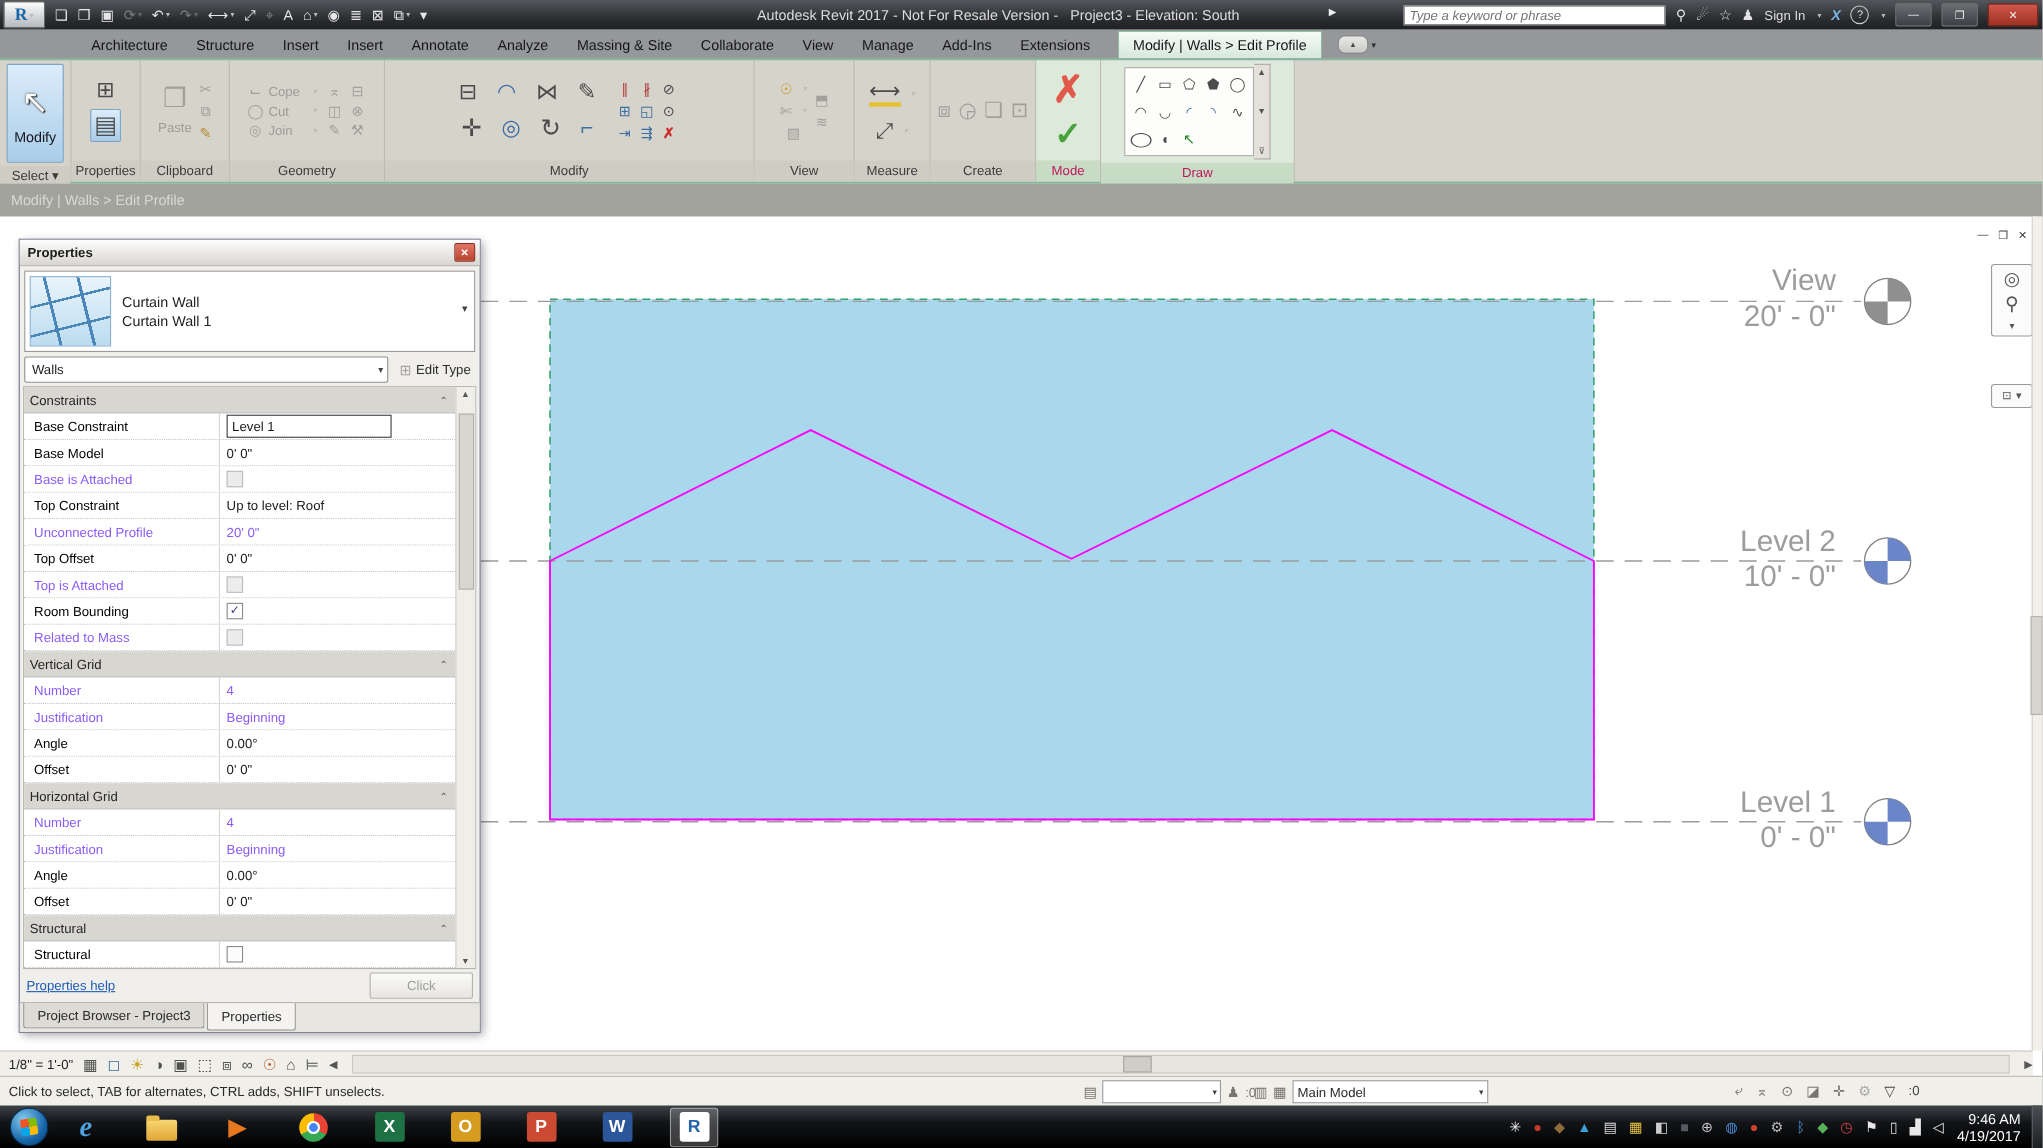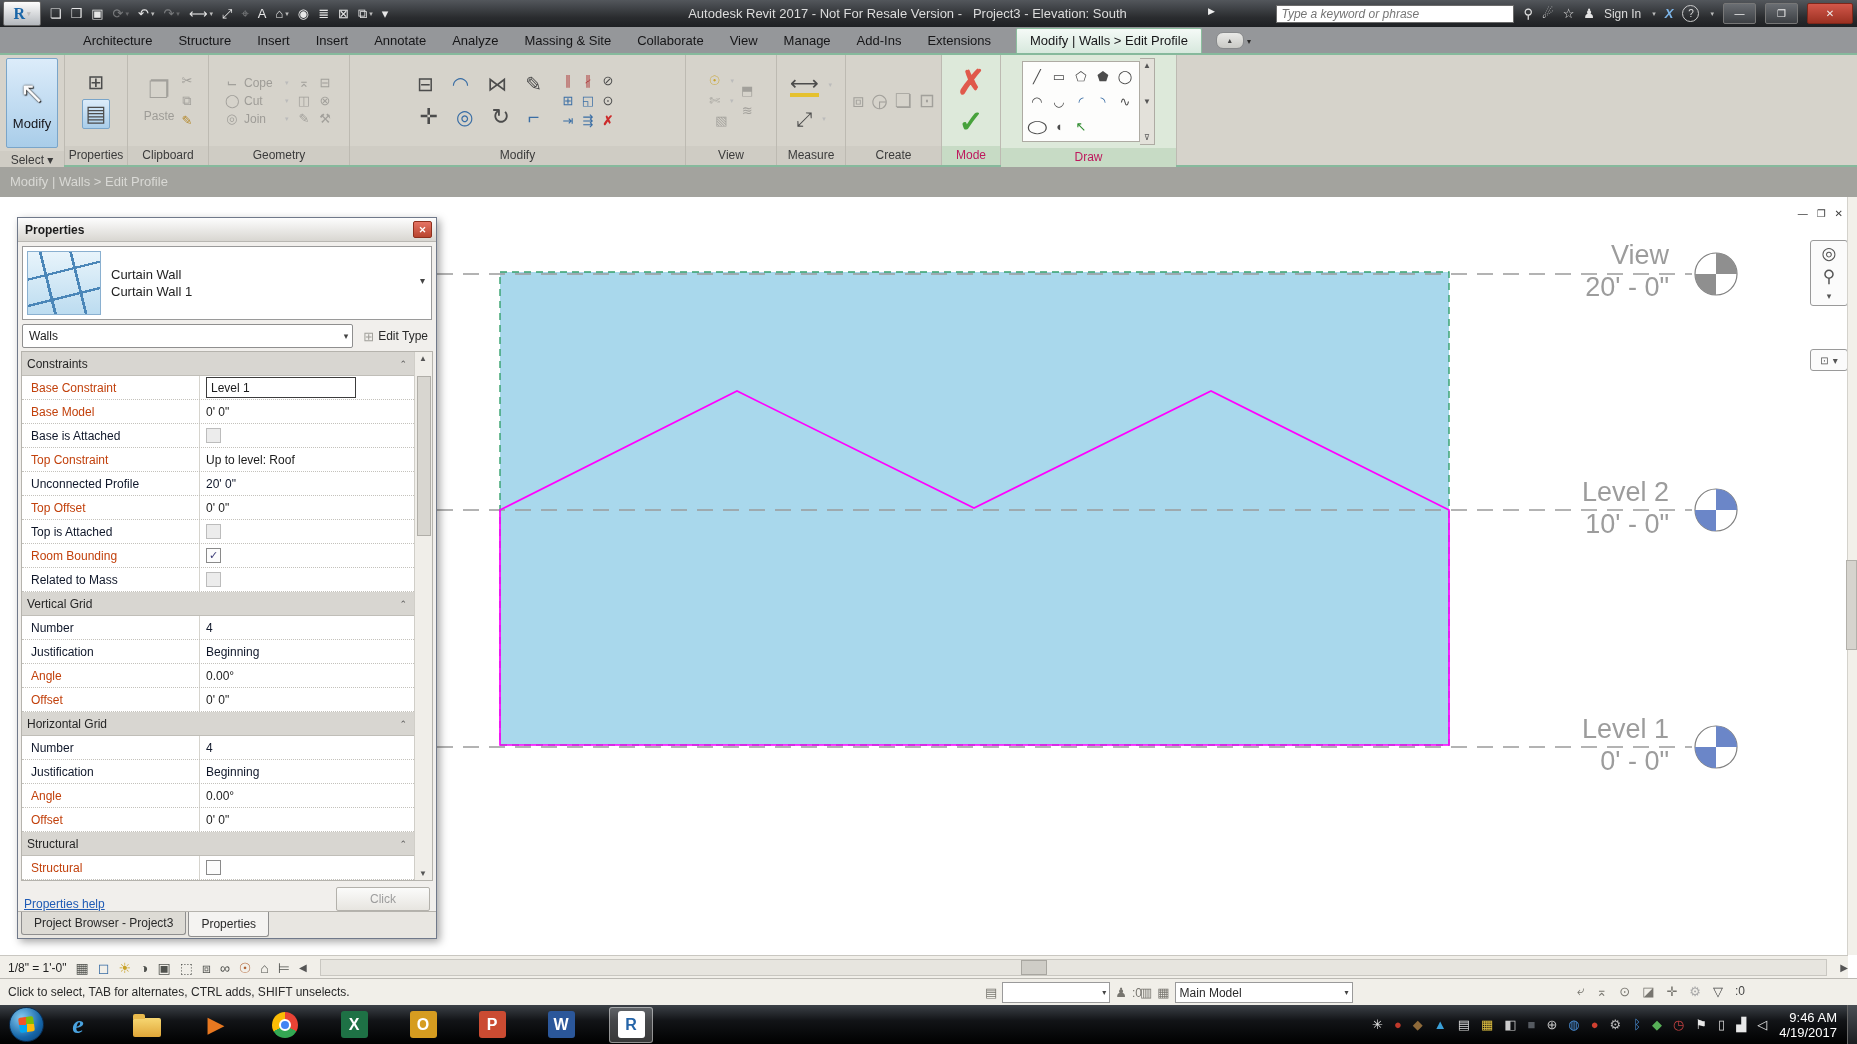--- a/index.html
+++ b/index.html
@@ -95,35 +95,35 @@
   .tslines{font-size:13px;color:#222;line-height:17px}
   .tscar{position:absolute;right:6px;top:28px;font-size:10px;color:#444}
   .wallsrow{display:flex;align-items:center;margin:2px 4px 3px 4px;gap:6px;height:24px}
   .combo{flex:1;height:22px;background:#fff;border:1px solid #8f8f8f;border-radius:2px;display:flex;align-items:center;
     font-size:12px;color:#1c1c1c;padding-left:6px}
   .combo .car{margin-left:auto;margin-right:4px;font-size:9px;color:#444}
   .etbtn{display:flex;align-items:center;gap:4px;font-size:12px;color:#2a2a2a;padding:2px 4px}
   .pgrid{margin:0 3px;background:#fff;border:1px solid #b5b3ad;display:flex}
   .rows{flex:1}
   .prow{display:flex;height:23px;align-items:center;border-bottom:1px dotted #c4c2bc;font-size:12px;background:#fff}
-  .prow .pl{width:168px;padding-left:9px;color:#c2410c;align-self:stretch;display:flex;align-items:center;
+  .prow .pl{width:168px;padding-left:9px;color:#000000;align-self:stretch;display:flex;align-items:center;
     border-right:1px solid #d6d4ce}
   .prow .pv{flex:1;padding-left:6px;color:#1b1b1b;display:flex;align-items:center}
-  .prow.dis .pl,.prow.dis .pv{color:#0f172a}
+  .prow.dis .pl,.prow.dis .pv{color:#8b5cf6}
   .psec{display:flex;height:23px;align-items:center;background:#d8d6d1;border-bottom:1px solid #c0beb8;
     font-size:12px;color:#262626;padding-left:5px}
   .psec .car{margin-left:auto;margin-right:7px;font-size:9px;color:#555}
   .selbox{border:1px solid #3c3c3c;background:#fff;height:19px;display:flex;align-items:center;padding:0 4px;min-width:140px}
   .cb{width:13px;height:13px;border:1px solid #8a8a8a;background:#fcfcfc;font-size:11px;line-height:12px;
     text-align:center;color:#3c3c78}
   .prow.dis .cb{border-color:#bcbcbc;background:#ececec}
   .pvscroll{width:17px;background:#f0eee9;border-left:1px solid #d0cec8;position:relative;font-size:8px;color:#555}
   .pvs-up{position:absolute;top:2px;left:4px}.pvs-dn{position:absolute;bottom:2px;left:4px}
   .pvthumb{position:absolute;top:24px;left:2px;width:12px;height:158px;background:#d8d6d0;border:1px solid #b0aea8}
-  .pbottom{height:30px;display:flex;align-items:flex-end;padding:0 6px}
+  .pbottom{height:30px;display:flex;align-items:center;padding:0 6px}
   .phelp{font-size:12px;color:#1f5bb5;text-decoration:underline}
   .applybtn{margin-left:auto;width:92px;height:22px;border:1px solid #b3b1ab;border-radius:2px;
     background:linear-gradient(#fbfbfa,#e7e5e0);color:#9d9d9d;font-size:12px;display:flex;align-items:center;justify-content:center}
   .ptabs{height:26px;display:flex;gap:2px;padding-left:3px;background:#e8e6e1;border-top:1px solid #b5b3ad}
   .ptab{border:1px solid #8f8f8f;border-top:none;border-radius:0 0 3px 3px;font-size:12px;color:#2a2a2a;
     display:flex;align-items:center;padding:0 12px;background:#dddbd5;height:22px}
   .ptab.active{background:#f4f3f1;height:24px}
   
   #viewbar{position:absolute;top:955px;left:0;right:9px;height:23px;background:#f1efe9;border-top:1px solid #c9c7c1;
     display:flex;align-items:center;font-size:12px;color:#1f1f1f;padding-left:8px;gap:9px}

